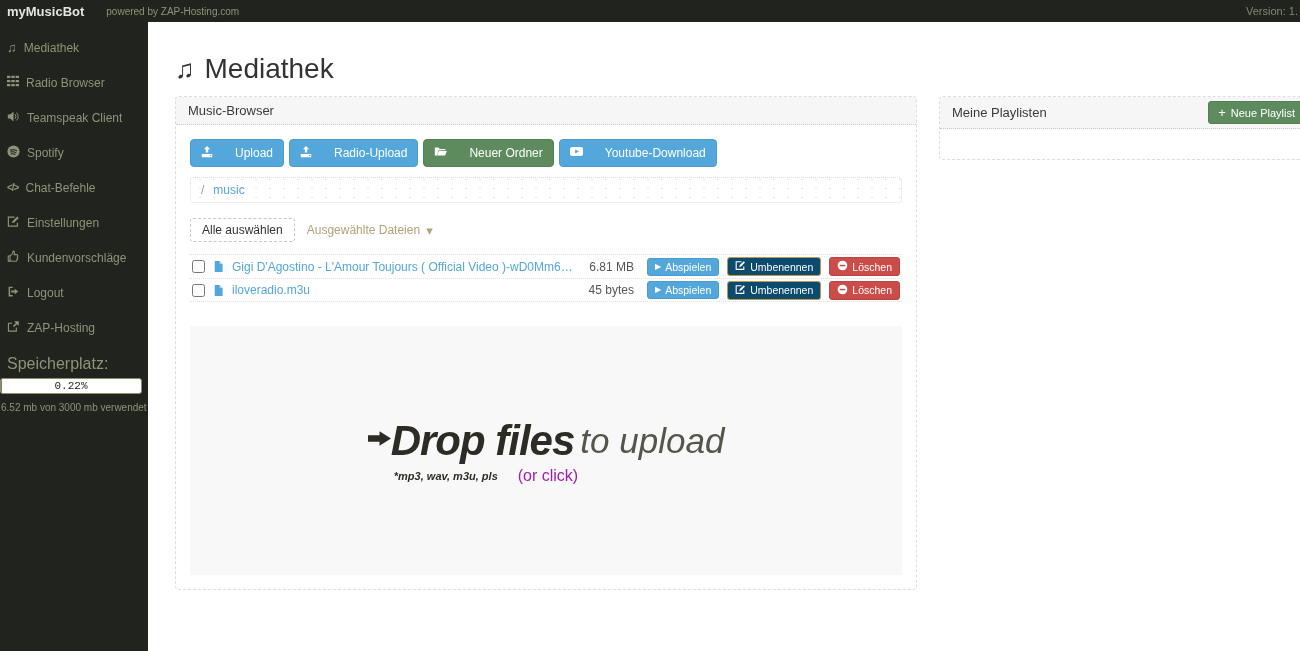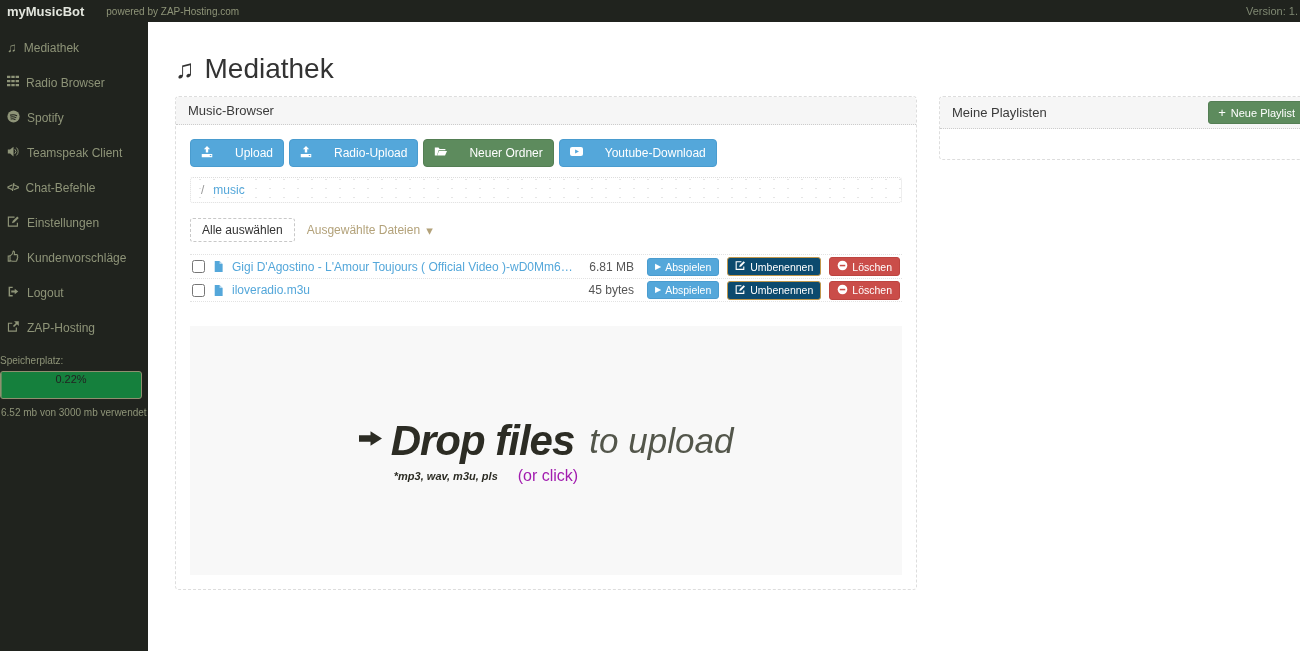--- a/index.html
+++ b/index.html
@@ -15,23 +15,23 @@
   
   .wrap { display:flex; height:629px; }
   .sidebar { width:148px; background:#20231e; padding-top:8px; flex:none; }
   .nav-item { display:flex; align-items:center; gap:7px; height:35px; padding-left:7px;
               color:#8e9478; font-size:12px; text-decoration:none; cursor:pointer; }
   .nav-item svg, .nav-item .glyph { flex:none; }
   .glyph { font-size:13px; line-height:1; }
   .code-glyph { font-size:10px; font-weight:bold; letter-spacing:-1px; }
 
   .storage { margin-top:10px; color:#8e9478; }
-  .storage-label { font-size:10px; }
-  .progress { margin:5px 6px 0 0; height:28px; background:#15803d; border:1px solid #8f8f6f;
-              border-radius:3px; position:relative; overflow:hidden; }
+  .storage-label { font-size:16px; padding-left:7px; }
+  .progress { margin:5px 6px 0 0; height:16px; background:#ffffff; border:1px solid #8f8f6f;
+              border-radius:3px; position:relative; overflow:hidden;font-family:Liberation Mono, monospace; }
   .progress-fill { position:absolute; left:0; top:0; bottom:0; background:#5d8b5d; }
   .progress-text { position:absolute; inset:0; text-align:center; font-size:11px;
                    line-height:14px; color:#222; }
   .usage { margin-top:8px; font-size:10px; padding-left:1px; white-space:nowrap; }
 
   
   .main { flex:1; background:#fff; padding:31px 0 0 27px; min-width:0; }
   .page-title { display:flex; align-items:center; gap:10px; font-size:28px; color:#333; font-weight:500; }
   .page-title .glyph { font-size:26px; color:#333; }
 
@@ -73,21 +73,21 @@
   .file-size { color:#555; margin-left:auto; margin-right:5px; white-space:nowrap; }
   .mini-btn { font-size:10.5px; padding:2px 7px; border-radius:3px; color:#fff; cursor:pointer;
               display:inline-flex; gap:4px; align-items:center; border:1px solid transparent; }
   .mini-blue { background:#54a7da; border-color:#4a9ccf; }
   .mini-tan  { background:#0c4a6e; border-color:#c0974b; }
   .mini-red  { background:#ca4d49; border-color:#bd4440; }
   .mini-btn .glyph { font-size:8px; }
 
   .dropzone { margin-top:24px; height:249px; background:#f8f8f8; cursor:pointer;
               display:flex; flex-direction:column; align-items:center; justify-content:center; }
-  .drop-line1 { display:flex; align-items:center; gap:9px; }
+  .drop-line1 { display:flex; align-items:center; }
   .drop-bold { font-size:42px; font-weight:bold; font-style:italic; color:#2c2c24; letter-spacing:-1px; }
   .drop-light { font-size:35px; font-style:italic; color:#53564b; margin-left:6px; }
   .drop-line2 { display:flex; align-items:center; gap:20px; margin-top:2px; margin-left:-120px; }
   .drop-formats { font-size:11px; font-weight:bold; font-style:italic; color:#2c2c24; }
   .drop-click { font-size:16px; color:#a21caf; }
 
   .playlists { width:372px; margin-left:22px; flex:none; }
   .playlists-heading { display:flex; align-items:center; justify-content:space-between;
                        padding:4px 5px 4px 12px; }
   .playlists-title { font-size:13px; color:#3a3a3a; }
@@ -114,31 +114,31 @@
       <span>Mediathek</span>
     </a>
     <a class="nav-item">
       <span><svg viewBox="0 0 16 16" width="12" height="12">
             <path fill="currentColor" d="M0 1h4.5v3H0zM5.75 1h4.5v3h-4.5zM11.5 1H16v3h-4.5zM0 6.5h4.5v3H0zM5.75 6.5h4.5v3h-4.5zM11.5 6.5H16v3h-4.5zM0 12h4.5v3H0zM5.75 12h4.5v3h-4.5zM11.5 12H16v3h-4.5z"></path>
           </svg></span>
       <span>Radio Browser</span>
     </a>
     <a class="nav-item">
       <span><svg viewBox="0 0 16 16" width="13" height="13">
+            <path fill="currentColor" d="M1 5.5v5h2.8L8 14V2L3.8 5.5z"></path>
+            <path fill="none" stroke="currentColor" stroke-width="1.2" stroke-linecap="round" d="M10 5.5a3.5 3.5 0 010 5M12 3.5a6.2 6.2 0 010 9"></path>
+          </svg></span>
+      <span>Teamspeak Client</span>
+    </a>
+    <a class="nav-item">
+      <span><svg viewBox="0 0 16 16" width="13" height="13">
             <circle cx="8" cy="8" r="7.5" fill="currentColor"></circle>
             <path fill="none" stroke="#20231e" stroke-width="1.3" stroke-linecap="round" d="M4.3 6.3c2.8-.8 5.6-.5 7.6.7M4.6 8.7c2.3-.6 4.5-.3 6.3.7M4.9 11c1.9-.5 3.5-.2 5 .6"></path>
           </svg></span>
       <span>Spotify</span>
-    </a>
-    <a class="nav-item">
-      <span><svg viewBox="0 0 16 16" width="13" height="13">
-            <path fill="currentColor" d="M1 5.5v5h2.8L8 14V2L3.8 5.5z"></path>
-            <path fill="none" stroke="currentColor" stroke-width="1.2" stroke-linecap="round" d="M10 5.5a3.5 3.5 0 010 5M12 3.5a6.2 6.2 0 010 9"></path>
-          </svg></span>
-      <span>Teamspeak Client</span>
     </a>
     <a class="nav-item">
       <span class="glyph code-glyph">&lt;/&gt;</span>
       <span>Chat-Befehle</span>
     </a>
     <a class="nav-item">
       <span><svg viewBox="0 0 16 16" width="13" height="13">
             <path fill="none" stroke="currentColor" stroke-width="1.4" d="M12.8 9.5v4.2H1.7V2.6h7.6"></path>
             <path fill="currentColor" d="M6.1 10.2l.9-2.8 5.6-5.6 1.9 1.9-5.6 5.6z"></path>
           </svg></span>

